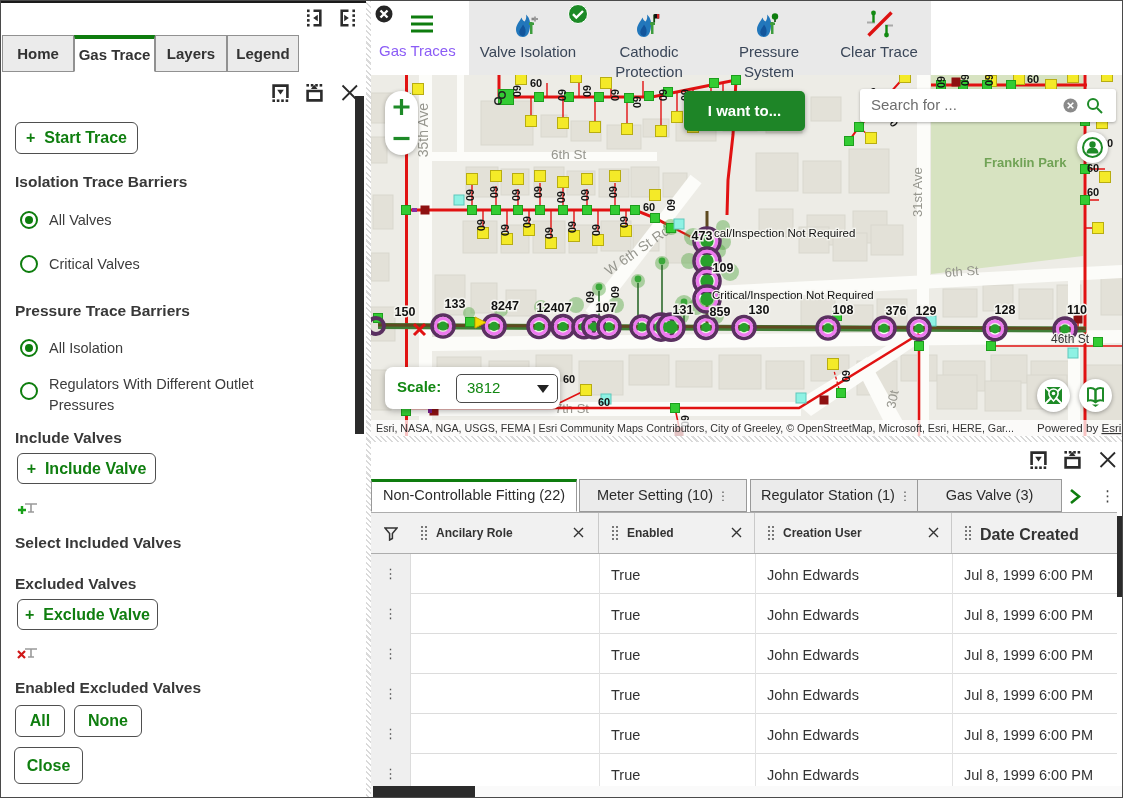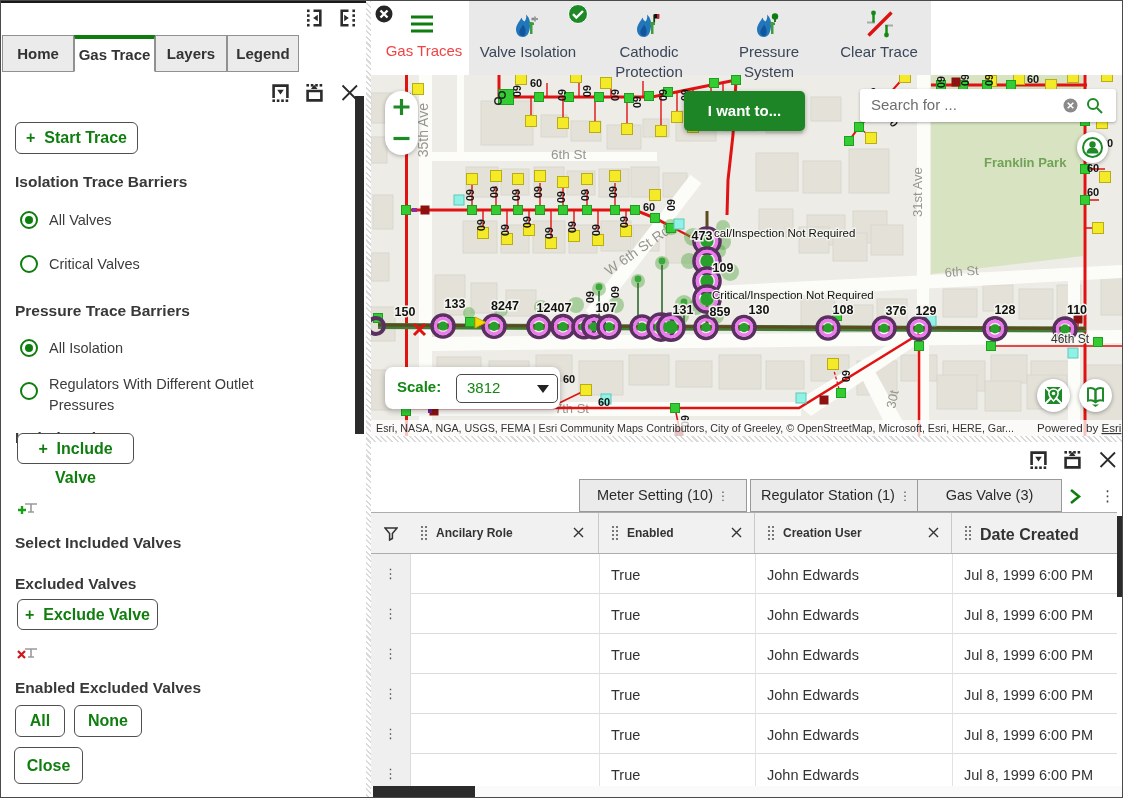--- a/index.html
+++ b/index.html
@@ -83,21 +83,21 @@
     <div class="radio sel" style="left:19px; top:210px;"></div>
     <div class="rlabel" style="left:48px; top:211px;">All Valves</div>
     <div class="radio" style="left:19px; top:254px;"></div>
     <div class="rlabel" style="left:48px; top:255px;">Critical Valves</div>
     <div class="heading" style="top:301px;">Pressure Trace Barriers</div>
     <div class="radio sel" style="left:19px; top:338px;"></div>
     <div class="rlabel" style="left:48px; top:339px;">All Isolation</div>
     <div class="radio" style="left:19px; top:381px;"></div>
     <div class="rlabel" style="left:48px; top:373px; line-height:21px;">Regulators With Different Outlet<br>Pressures</div>
     <div class="heading" style="top:428px;">Include Valves</div>
-    <div class="btn" style="left:16px; top:432px; width:117px; height:31px; line-height:29px;"><span style="font-weight:bold;">+</span>&nbsp; Include Valve</div>
+    <div class="btn" style="left:16px; top:452px; width:139px; height:31px; line-height:29px;"><span style="font-weight:bold;">+</span>&nbsp; Include Valve</div>
     <svg class="abs" style="left:16px; top:500px;" width="22" height="17" viewBox="0 0 22 17">
       <g stroke="#9a9a9a" stroke-width="1.6" fill="none">
           <path d="M8 3 h12 M14 3 v8 M11 11 h6"></path>
         </g>
       <path d="M1 9 h8 M5 5 v8" stroke="#18a018" stroke-width="2.4"></path>
     </svg>
     <div class="heading" style="top:533px;">Select Included Valves</div>
     <div class="heading" style="top:574px;">Excluded Valves</div>
     <div class="btn" style="left:16px; top:598px; width:141px; height:31px; line-height:29px;text-align:center;"><span style="font-weight:bold;">+</span>&nbsp; Exclude Valve</div>
     <svg class="abs" style="left:16px; top:645px;" width="22" height="17" viewBox="0 0 22 17">
@@ -142,21 +142,21 @@
     <svg class="abs" style="left:4px; top:4px;" width="18" height="18" viewBox="0 0 18 18">
       <circle cx="9" cy="9" r="8.5" fill="#262626"></circle>
       <path d="M5.5 5.5 L12.5 12.5 M12.5 5.5 L5.5 12.5" stroke="#fff" stroke-width="2.4"></path>
     </svg>
     
     <svg class="abs" style="left:40px; top:14px;" width="22" height="18" viewBox="0 0 22 18">
       <g stroke="#0e7c0e" stroke-width="3.2">
           <path d="M0 2 h22 M0 9 h22 M0 16 h22"></path>
         </g>
     </svg>
-    <div class="abs" style="left:8px; top:41px; width:90px; text-align:center; font-size:15px; color:#ef4444; white-space:nowrap;">Gas Traces</div>
+    <div class="abs" style="left:8px; top:41px; width:90px; text-align:left; font-size:15px; color:#8b5cf6; white-space:nowrap;">Gas Traces</div>
     
     <div class="titem" style="left:97px; top:41px;">Valve Isolation</div>
     <div class="titem" style="left:218px; top:41px;">Cathodic<br>Protection</div>
     <div class="titem" style="left:338px; top:41px;">Pressure<br>System</div>
     <div class="titem" style="left:448px; top:41px;">Clear Trace</div>
     
     <g>
     <svg class="abs" style="left:144px; top:12px;" width="28" height="25" viewBox="0 0 28 25">
       <path d="M8 24 C3.5 24 1 20.5 1 16.5 C1 12 4.5 8.5 6.5 4.5 C7 7 9.5 8.5 9.5 8.5 C9.5 8.5 12 6 11 1.5 C15 5 15.5 10 15 13.5 C14.5 18.5 13 24 8 24 Z" fill="#2277bb"></path>
       <path d="M8 23 C5.5 23 4 21 4.3 18.5 C4.8 15.5 7.2 14 8 11.5 C9.5 14 10.8 15.5 10.6 18.5 C10.4 21 10 23 8 23 Z" fill="#12559c"></path>
@@ -696,20 +696,21 @@
             <rect x="13.6" y="0" width="2.6" height="2.6"></rect>
           </g>
         <path d="M1.6 7 V16.4 H15.4 V7 Z" stroke="#2b2b2b" stroke-width="2.6" fill="none"></path>
         <path d="M4.9 5 l3.3 -4.2 l3.3 4.2 z" fill="#2b2b2b"></path>
       </g>
       <g transform="translate(70,1)" stroke="#2b2b2b" stroke-width="1.8">
           <path d="M0.5 0.5 L15 15 M15 0.5 L0.5 15"></path>
         </g>
     </svg>
 
+    <div class="ttab active" style="left:0px; width:206px;">Non-Controllable Fitting (22)</div>
     <div class="ttab" style="left:208px; width:168px;">Meter Setting (10) <span style="color:#555; font-size:12px;">⋮</span></div>
     <div class="ttab" style="left:379px; width:172px;">Regulator Station (1) <span style="color:#555; font-size:12px;">⋮</span></div>
     <div class="ttab" style="left:546px; width:145px;">Gas Valve (3)</div>
     <svg class="abs" style="left:697px; top:47px;" width="14" height="15" viewBox="0 0 14 15">
         <path d="M3 1 L11 7.5 L3 14" stroke="#0e7c0e" stroke-width="2.6" fill="none"></path>
       </svg>
     <div class="abs" style="left:729px; top:45px; font-size:15px; color:#444;">⋮</div>
 
     <div class="abs" style="left:0; top:70px; width:746px; height:42px; background:#f1f1f1; border-top:1px solid #adadad; border-bottom:1px solid #adadad;">
       <svg class="abs" style="left:13px; top:14px;" width="14" height="14" viewBox="0 0 14 14">

